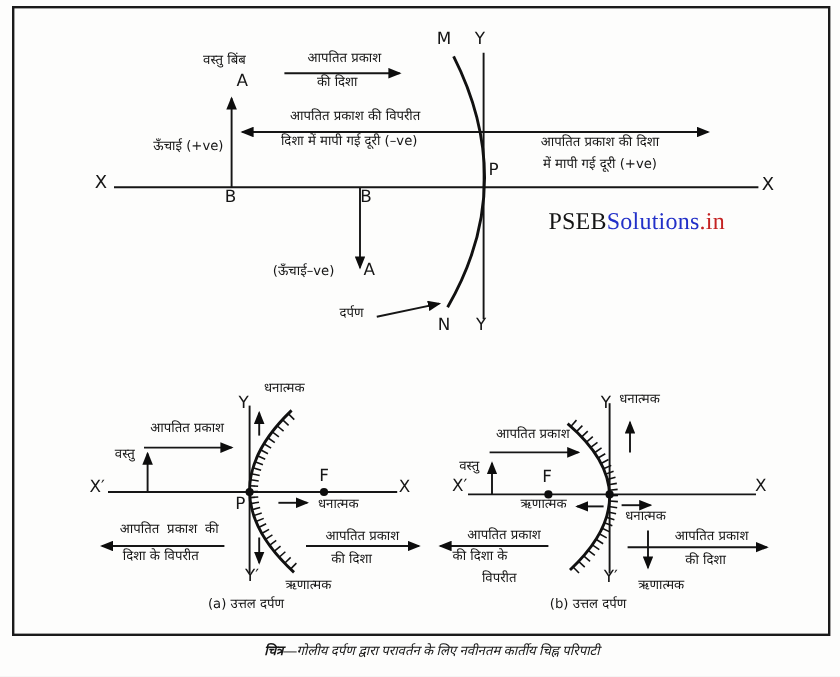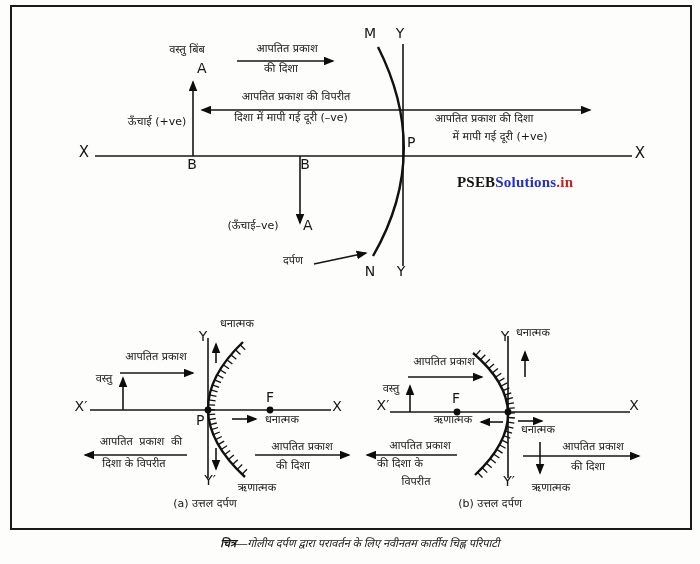--- a/index.html
+++ b/index.html
@@ -18,21 +18,21 @@
   svg .dot{fill:#0d0d0d;}
   svg .ah{fill:#0d0d0d;}
   .t{
     position:absolute;font-size:11px;line-height:1.05;white-space:nowrap;
     color:#161616;
   }
   .c{transform:translateX(-50%);}
   .latin{font-size:14px;font-family:"DejaVu Sans",sans-serif;}
   .wm{
     font-family:"Liberation Serif","DejaVu Serif",serif;
-    font-weight:bold;font-size:15px;letter-spacing:.2px;
+    font-weight:normal;font-size:20px;letter-spacing:.2px;
   }
   .figcap{
     font-family:"Liberation Serif","DejaVu Serif",serif;
     font-style:italic;font-size:11px;
   }
   .figcap b{font-style:italic;}
 </style>
 </head>
 <body>
 
@@ -206,21 +206,21 @@
   <div class="t c" style="left:281px;top:63px;">की दिशा</div>
   <div class="t c" style="left:291px;top:112px;">दिशा में मापी गई दूरी (–ve)</div>
   <div class="t c" style="left:296px;top:91px;">आपतित प्रकाश की विपरीत</div>
   <div class="t c" style="left:157px;top:116px;text-align:right;">ऊँचाई (+ve)</div>
   <div class="t latin c" style="left:84px;top:145px;font-size:15px;">X</div>
   <div class="t latin c" style="left:192px;top:157px;">B</div>
   <div class="t latin c" style="left:305px;top:157px;">B</div>
   <div class="t latin c" style="left:370px;top:26px;">M</div>
   <div class="t latin c" style="left:400px;top:26px;">Y</div>
   <div class="t latin" style="left:407px;top:135px;">P</div>
-  <div class="t c" style="left:484px;top:113px;">आपतित प्रकाश की दिशा</div>
+  <div class="t c" style="left:500px;top:113px;">आपतित प्रकाश की दिशा</div>
   <div class="t c" style="left:500px;top:131px;">में मापी गई दूरी (+ve)</div>
   <div class="t latin c" style="left:640px;top:146px;font-size:15px;">X</div>
   <div class="t wm" style="left:457px;top:175px;"><span style="color: rgb(20, 20, 20);">PSEB</span><span style="color: rgb(34, 48, 200);">Solutions</span><span style="color: rgb(196, 34, 34);">.in</span></div>
   <div class="t c" style="left:253px;top:208px;margin-top:12px;">(ऊँचाई–ve)</div>
   <div class="t latin" style="left:303px;top:218px;">A</div>
   <div class="t" style="left:283px;top:255px;">दर्पण</div>
   <div class="t latin c" style="left:370px;top:264px;">N</div>
   <div class="t latin c" style="left:401px;top:264px;">Y</div>
 
   <div class="t" style="left:220px;top:318px;">धनात्मक</div>

